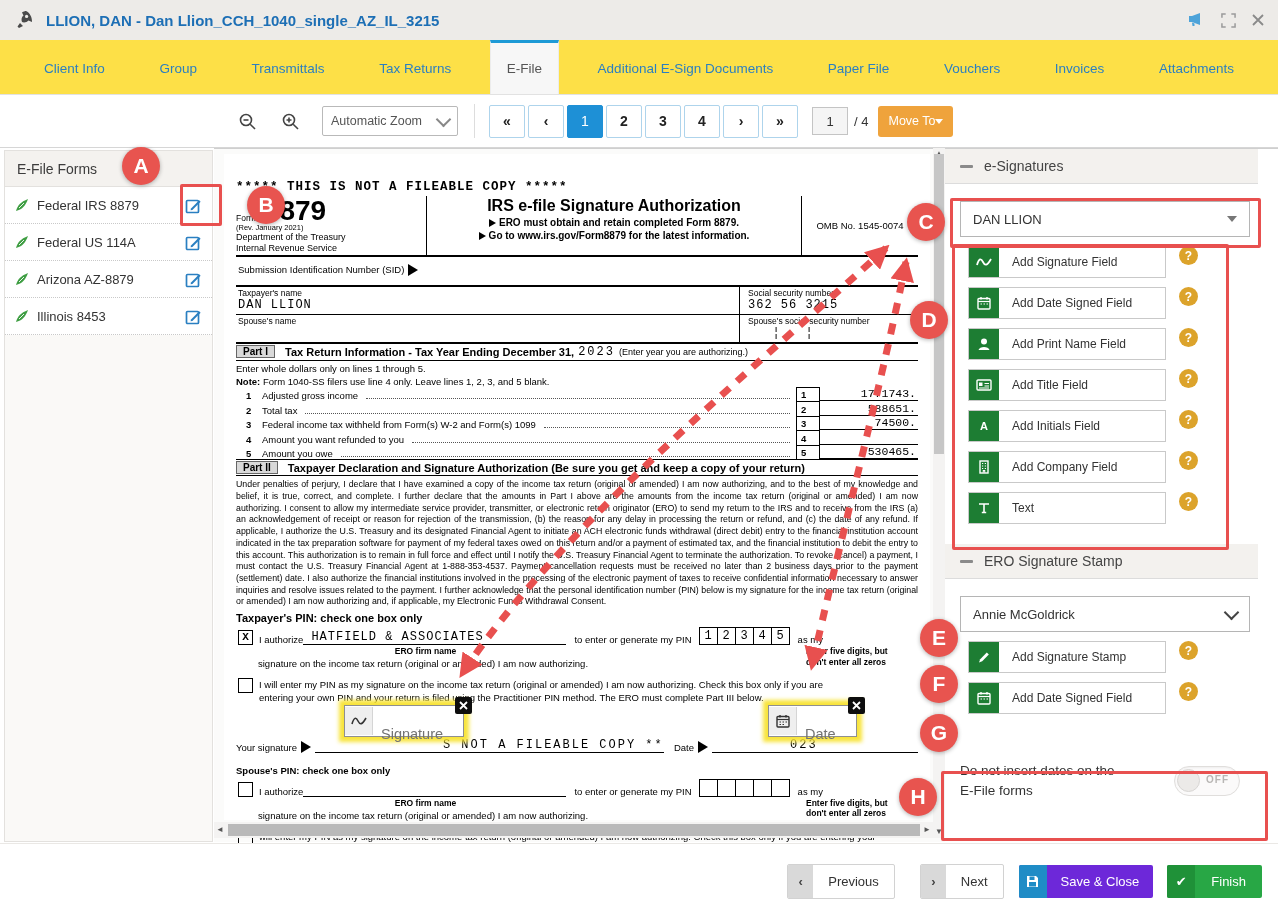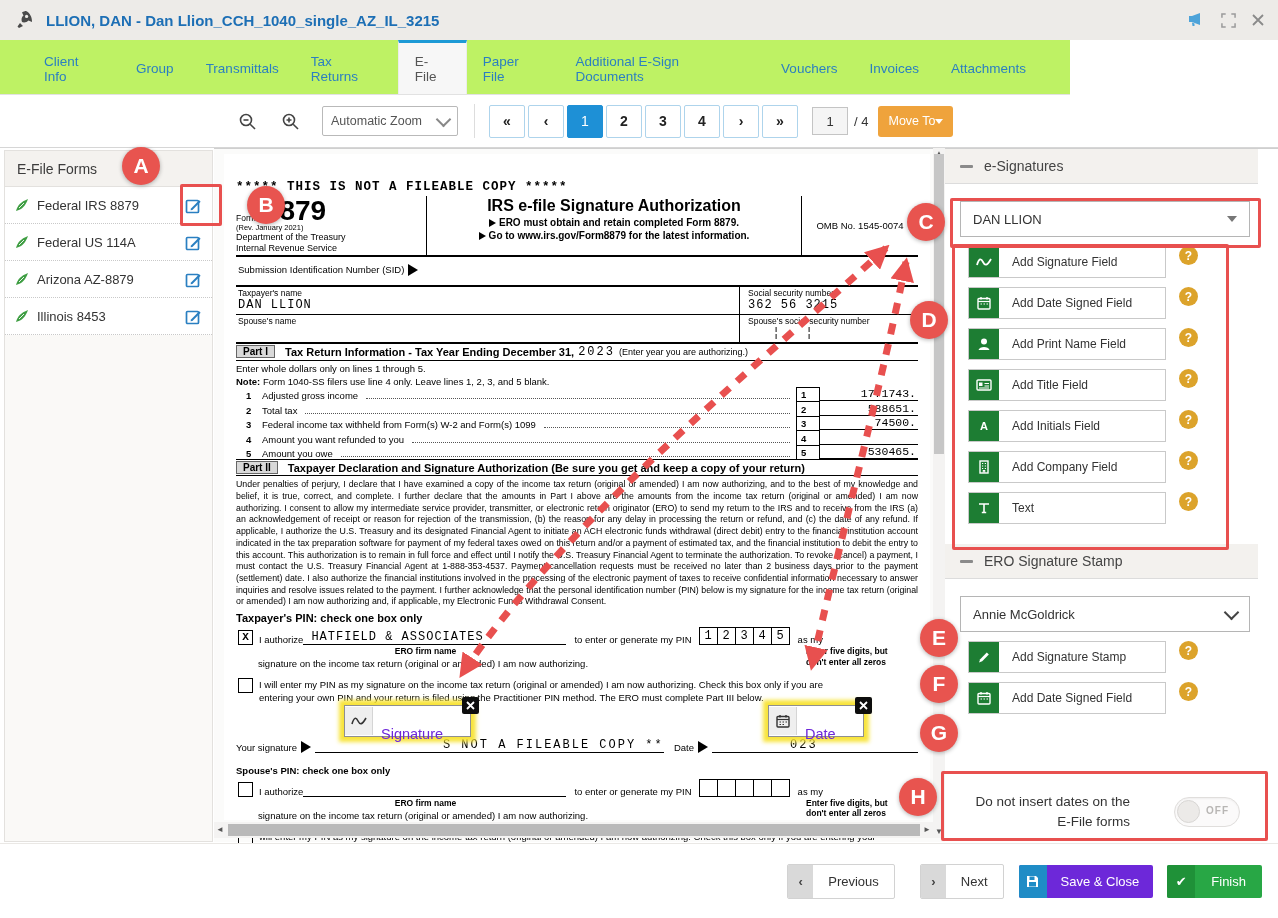--- a/index.html
+++ b/index.html
@@ -6,21 +6,21 @@
   body{width:1278px;height:918px;position:relative;overflow:hidden;background:#fff;
        font-family:"Liberation Sans",sans-serif;color:#333;}
   svg{display:block}
   
   .titlebar{position:absolute;left:0;top:0;width:1278px;height:40px;background:#edebe8;
             display:flex;align-items:center;}
   .rocket{margin-left:14px;}
   .apptitle{color:#1d6fb5;font-weight:bold;font-size:15px;margin-left:10px;}
   .tb-icons{position:absolute;right:14px;top:0;height:40px;display:flex;align-items:center;gap:16px;}
   
-  .tabbar{position:absolute;left:0;top:40px;width:1070px;height:55px;background:#bef264;
+  .tabbar{position:absolute;left:0;top:40px;width:1278px;height:55px;background:#fde047;
           border-bottom:1px solid #e2e2e2;display:flex;justify-content:space-between;
           padding:0 28px;box-sizing:border-box;}
   .tab{display:flex;align-items:center;padding:0 16px;color:#2b7fc1;font-size:13.5px;cursor:pointer;
        border-top:3px solid transparent;box-sizing:border-box;}
   .tab.active{background:#f7f7f7;border-top:3px solid #1e9ad6;border-left:1px solid #ececec;
               border-right:1px solid #ececec;color:#555;}
   
   .toolbar{position:absolute;left:0;top:95px;width:1278px;height:53px;background:#fff;
            border-bottom:1px solid #d6d6d6;display:flex;align-items:center;box-sizing:border-box;}
   .zoomout{margin-left:238px;} .zoomin{margin-left:24px;}
@@ -114,41 +114,41 @@
   .siglbl{font-size:9.5px;white-space:nowrap;}
   .sigline{flex:1;border-bottom:1.5px solid #000;font-size:12px;letter-spacing:2px;padding-left:128px;white-space:nowrap;overflow:hidden;}
   .datelbl{font-size:9.5px;margin-left:10px;white-space:nowrap;}
   .dateline{width:128px;border-bottom:1.5px solid #000;font-size:12px;letter-spacing:2px;padding-left:78px;}
   .sphdr{font-weight:bold;font-size:9.5px;margin-top:12px;}
   
   .chip{position:absolute;display:flex;align-items:center;height:30px;background:#fff;border:1px solid #8f8f8f;
         box-shadow:0 0 4px 5px rgba(248,227,50,0.95);cursor:grab;z-index:20;}
   .chip .cic{width:27px;height:28px;background:#efefef;border-right:1px solid #d5d5d5;display:flex;
              align-items:center;justify-content:center;}
-  .chip .clbl{padding:0 27px 0 8px;font-size:14.5px;color:#6d28d9;font-family:"Liberation Sans",sans-serif;margin-top:27px;}
+  .chip .clbl{padding:0 20px 0 8px;font-size:14.5px;color:#737373;font-family:"Liberation Sans",sans-serif;margin-top:27px;}
   .chip .cx{position:absolute;top:-9px;right:-9px;width:17px;height:17px;background:#0d0d0d;border-radius:2px;
             display:flex;align-items:center;justify-content:center;cursor:pointer;}
   
   .rightpanel{position:absolute;left:945px;top:148px;width:333px;height:694px;background:#fff;
               border-top:1px solid #cfcfcf;box-sizing:border-box;}
   .phead{width:313px;height:35px;background:#f3f1ee;border-bottom:1px solid #dcdcdc;display:flex;
          align-items:center;gap:11px;padding-left:15px;box-sizing:border-box;font-size:14px;color:#444;}
   .minus{width:13px;height:3px;background:#8a8a8a;border-radius:1px;}
   .dd{width:290px;height:36px;border:1px solid #b5b5b5;margin:17px 0 0 15px;display:flex;align-items:center;
       justify-content:space-between;padding:0 12px;box-sizing:border-box;font-size:13px;color:#333;background:#fff;cursor:pointer;}
   .dd .caret-dn{border-top-color:#777;}
   .chev{width:9px;height:9px;border-right:2px solid #444;border-bottom:2px solid #444;transform:rotate(45deg);margin-top:-4px;}
   .btnrow{display:flex;align-items:flex-start;margin:9px 0 0 23px;}
   .toolbtn{display:flex;align-items:center;width:198px;height:32px;border:1px solid #c9c9c9;background:#fff;
            box-sizing:border-box;cursor:pointer;}
   .toolbtn .ic{width:30px;height:30px;background:#1d7d33;display:flex;align-items:center;justify-content:center;flex:none;}
   .toolbtn .lb{padding-left:13px;font-size:12px;color:#333;}
   .help{width:19px;height:19px;border-radius:50%;background:#dca32b;color:#fff;font-weight:bold;font-size:12px;
         display:flex;align-items:center;justify-content:center;margin-left:13px;cursor:pointer;}
-  .togglerow{position:absolute;left:0px;top:633px;width:313px;display:flex;align-items:center;padding:10px 0 10px 15px;box-sizing:border-box;text-align:right;}
+  .togglerow{position:absolute;left:0px;top:602px;width:313px;display:flex;align-items:center;padding:10px 0 10px 15px;box-sizing:border-box;}
   .tlabel{width:170px;font-size:13.5px;color:#333;line-height:1.5;}
   .switch{margin-left:44px;width:64px;height:28px;border:1px solid #e0dedc;border-radius:15px;background:#fbfafa;
           position:relative;cursor:pointer;box-shadow:inset 0 1px 2px rgba(0,0,0,.05);}
   .knob{position:absolute;left:2px;top:2px;width:23px;height:23px;border-radius:50%;background:#eceae8;
         border:1px solid #d8d6d4;box-sizing:border-box;}
   .offtxt{position:absolute;right:10px;top:7px;font-size:10px;font-weight:bold;color:#b8b6b4;letter-spacing:1px;}
   
   .footer{position:absolute;left:0;top:843px;width:1278px;height:75px;background:#fff;border-top:1px solid #eae8e5;
           display:flex;align-items:center;justify-content:flex-end;padding-right:16px;box-sizing:border-box;}
   .navbtn{display:flex;height:33px;border:1px solid #d2d2d2;border-radius:2px;overflow:hidden;background:#fff;cursor:pointer;}
@@ -202,22 +202,22 @@
     </span>
   </span>
 </div>
 
 <div class="tabbar">
   <div class="tab">Client Info</div>
   <div class="tab">Group</div>
   <div class="tab">Transmittals</div>
   <div class="tab">Tax Returns</div>
   <div class="tab active">E-File</div>
+  <div class="tab">Additional E-Sign Documents</div>
   <div class="tab">Paper File</div>
-  <div class="tab">Additional E-Sign Documents</div>
   <div class="tab">Vouchers</div>
   <div class="tab">Invoices</div>
   <div class="tab">Attachments</div>
 </div>
 
 <div class="toolbar">
   <span class="zoomout">
     <svg width="19" height="19" viewBox="0 0 19 19" fill="none" stroke="#444" stroke-width="1.6">
         <circle cx="8" cy="8" r="5.5"></circle>
         <path d="M12.2 12.2 L17 17"></path>

